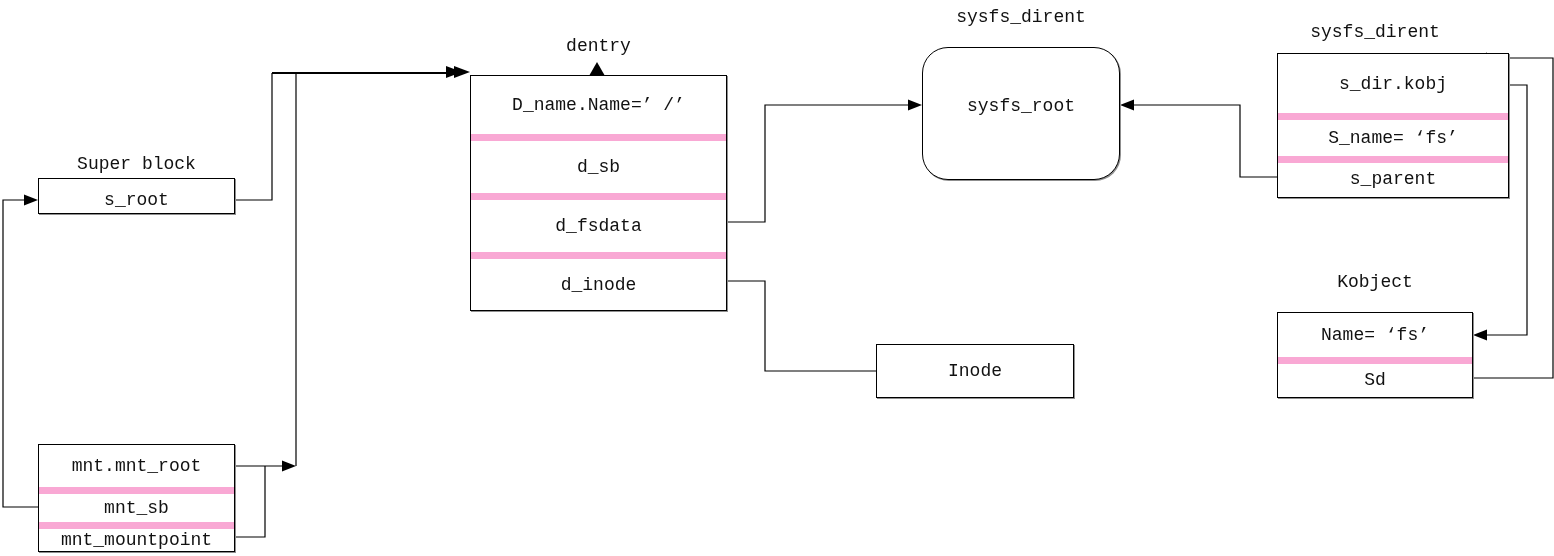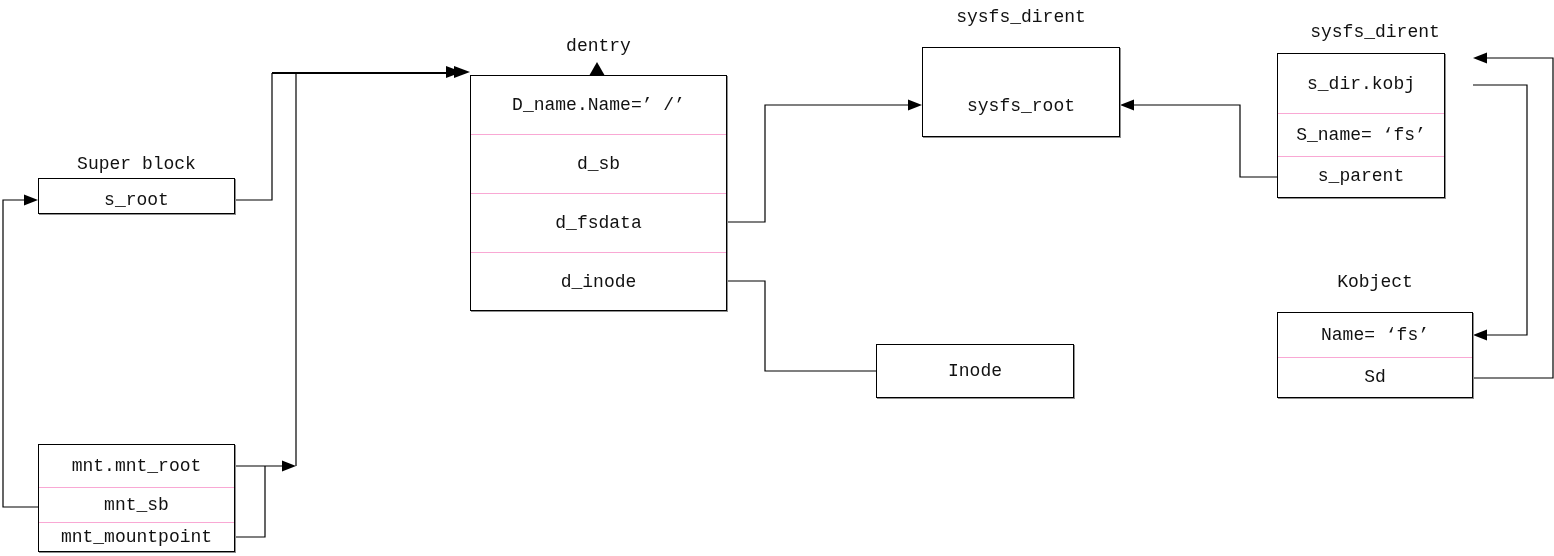--- a/index.html
+++ b/index.html
@@ -34,21 +34,21 @@
     border: 1px solid #000000;
     box-shadow: 1px 1px 0 #8f8f8f;
     z-index: 2;
   }
   .row {
     display: flex;
     align-items: center;
     justify-content: center;
     font-size: 18px;
     white-space: nowrap;
-    border-top: 1px solid #f9a8d4;
+    border-top: 7px solid #f9a8d4;
     box-sizing: border-box;
   }
   .row:first-child { border-top: none; }
   .wire { fill: none; stroke: #000000; stroke-width: 1.2; }
   .wire-bold { fill: none; stroke: #000000; stroke-width: 2.2; }
   .arrowhead { fill: #000000; stroke: none; }
 </style>
 </head>
 <body>
 
@@ -118,30 +118,30 @@
 
   <div class="node-title" style="left:470px; top:35px; width:257px;">dentry</div>
   <div class="box" style="left:470px; top:75px; width:257px; height:236px;">
     <div class="row" style="height:58px;">D_name.Name=’ /’</div>
     <div class="row" style="height:59px;">d_sb</div>
     <div class="row" style="height:59px;">d_fsdata</div>
     <div class="row" style="height:58px;">d_inode</div>
   </div>
 
   <div class="node-title" style="left:922px; top:6px; width:198px;">sysfs_dirent</div>
-  <div class="box" style="left:922px; top:47px; width:198px; height:90px;">
+  <div class="box" style="left:922px; top:47px; width:198px; height:133px;border-radius:26px;">
     <div class="row" style="height:115px;">sysfs_root</div>
   </div>
 
   <div class="box" style="left:876px; top:344px; width:198px; height:54px;">
     <div class="row" style="height:52px;">Inode</div>
   </div>
 
   <div class="node-title" style="left:1277px; top:21px; width:196px;">sysfs_dirent</div>
-  <div class="box" style="left:1277px; top:53px; width:168px; height:145px;">
+  <div class="box" style="left:1277px; top:53px; width:232px; height:145px;">
     <div class="row" style="height:59px;">s_dir.kobj</div>
     <div class="row" style="height:43px;">S_name= ‘fs’</div>
     <div class="row" style="height:39px;">s_parent</div>
   </div>
 
   <div class="node-title" style="left:1277px; top:271px; width:196px;">Kobject</div>
   <div class="box" style="left:1277px; top:312px; width:196px; height:86px;">
     <div class="row" style="height:44px;">Name= ‘fs’</div>
     <div class="row" style="height:38px;">Sd</div>
   </div>

